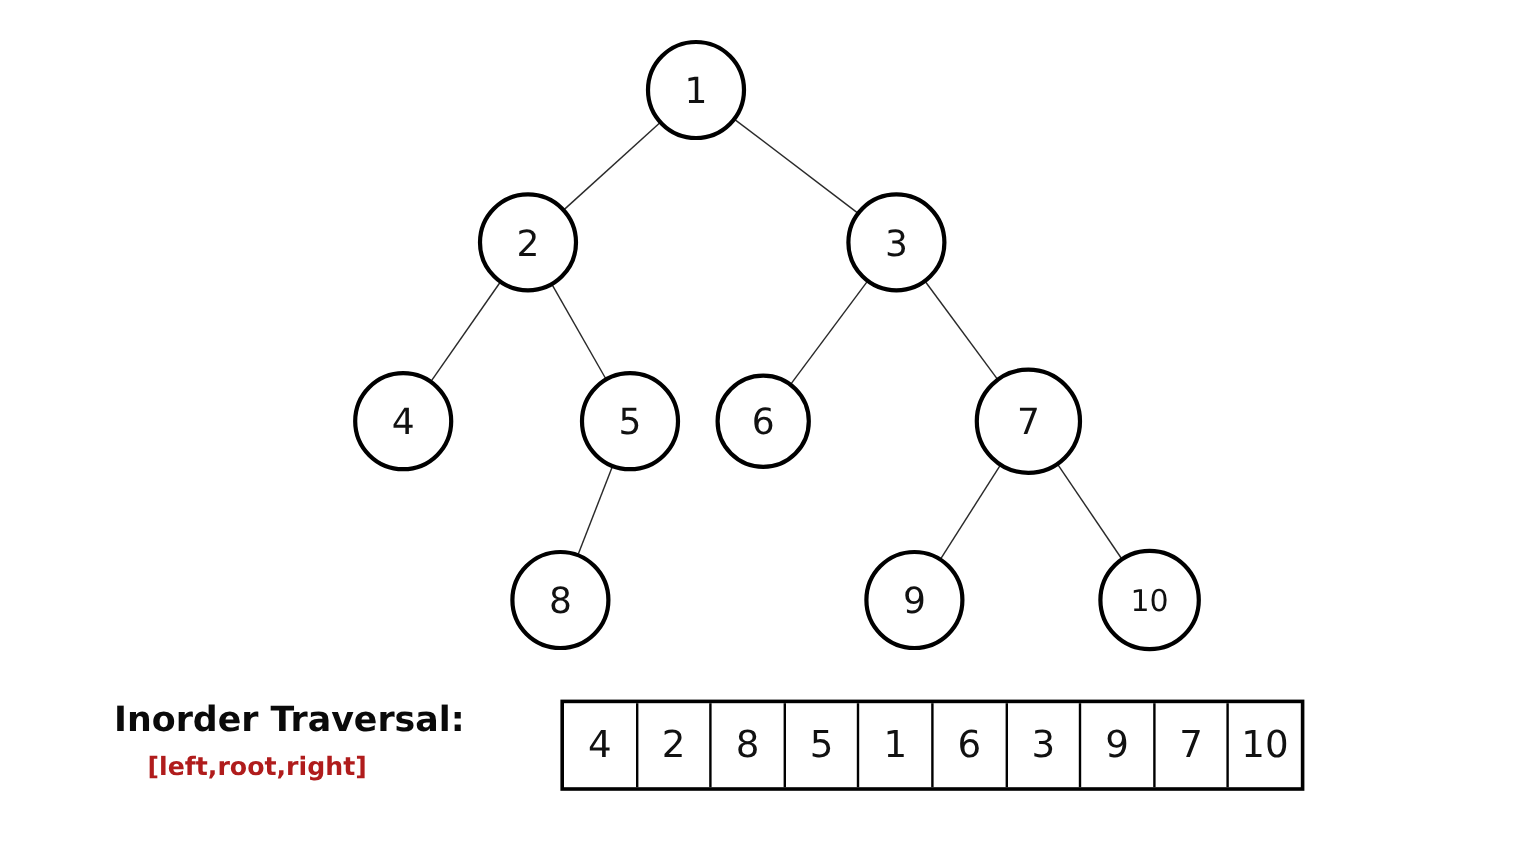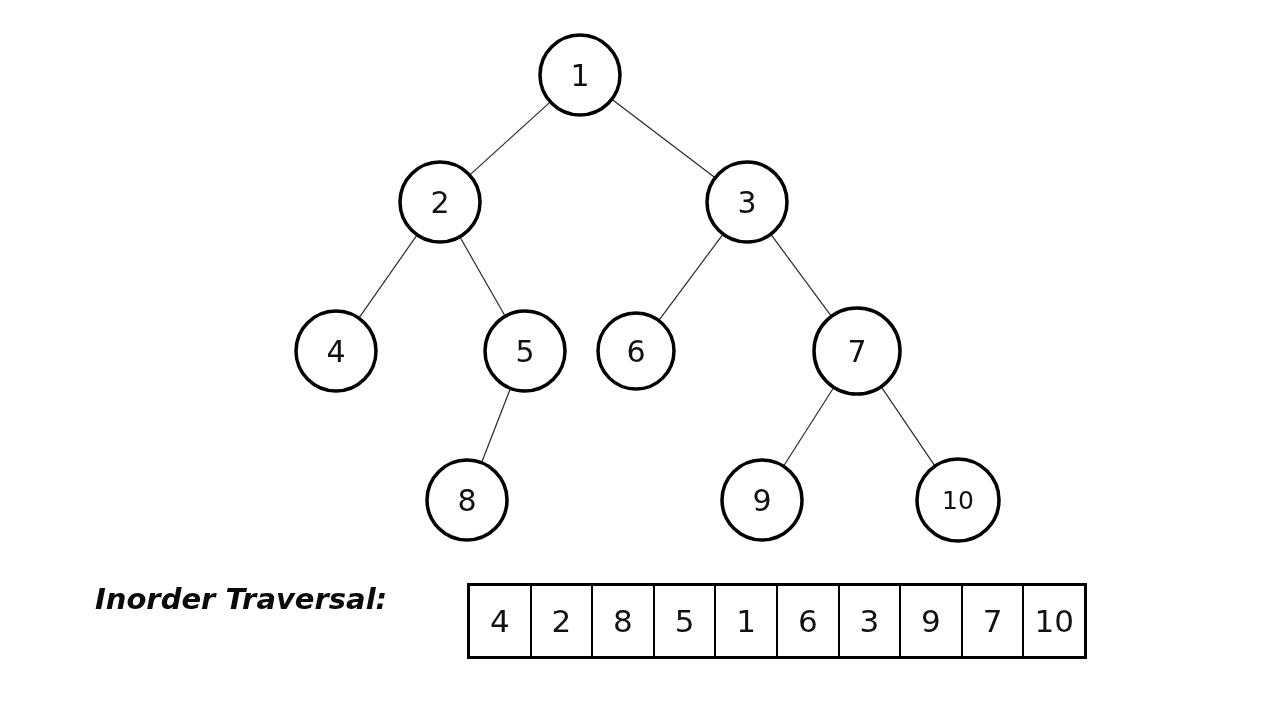--- a/index.html
+++ b/index.html
@@ -13,21 +13,21 @@
     font-family: "DejaVu Sans", "Liberation Sans", sans-serif;
   }
   .tree-svg { position: absolute; left: 0; top: 0; display: block; }
   .node-circle { fill: #ffffff; stroke: #000000; stroke-width: 3.5; }
   .edge-line { stroke: #2a2a2a; stroke-width: 1.2; }
   .node-text {
     fill: #111111;
     text-anchor: middle;
     font-family: "DejaVu Sans", "Liberation Sans", sans-serif;
   }
-  .caption { position: absolute; left: 95px; top: 582px; font-style: italic; }
+  .caption { position: absolute; left: 95px; top: 582px; }
   .caption-title {
     font-size: 29px;
     font-weight: bold;
     color: #0a0a0a;
     white-space: nowrap;
   }
   .caption-hint {
     margin-top: 11px;
     margin-left: 28px;
     font-size: 21px;
@@ -107,20 +107,21 @@
         <text x="762" y="511" class="node-text" font-size="30">9</text>
       </g>
       <g>
         <circle cx="958" cy="500" r="41" class="node-circle" fill="#ffffff" stroke="#000000"></circle>
         <text x="958" y="509" class="node-text" font-size="25">10</text>
       </g>
     </svg>
 
   <div class="caption">
     <div class="caption-title">Inorder Traversal:</div>
+    <div class="caption-hint" style="color: rgb(176, 28, 28);">[left,root,right]</div>
   </div>
 
   <div class="array">
       <div class="array-cell">4</div>
       <div class="array-cell">2</div>
       <div class="array-cell">8</div>
       <div class="array-cell">5</div>
       <div class="array-cell">1</div>
       <div class="array-cell">6</div>
       <div class="array-cell">3</div>

